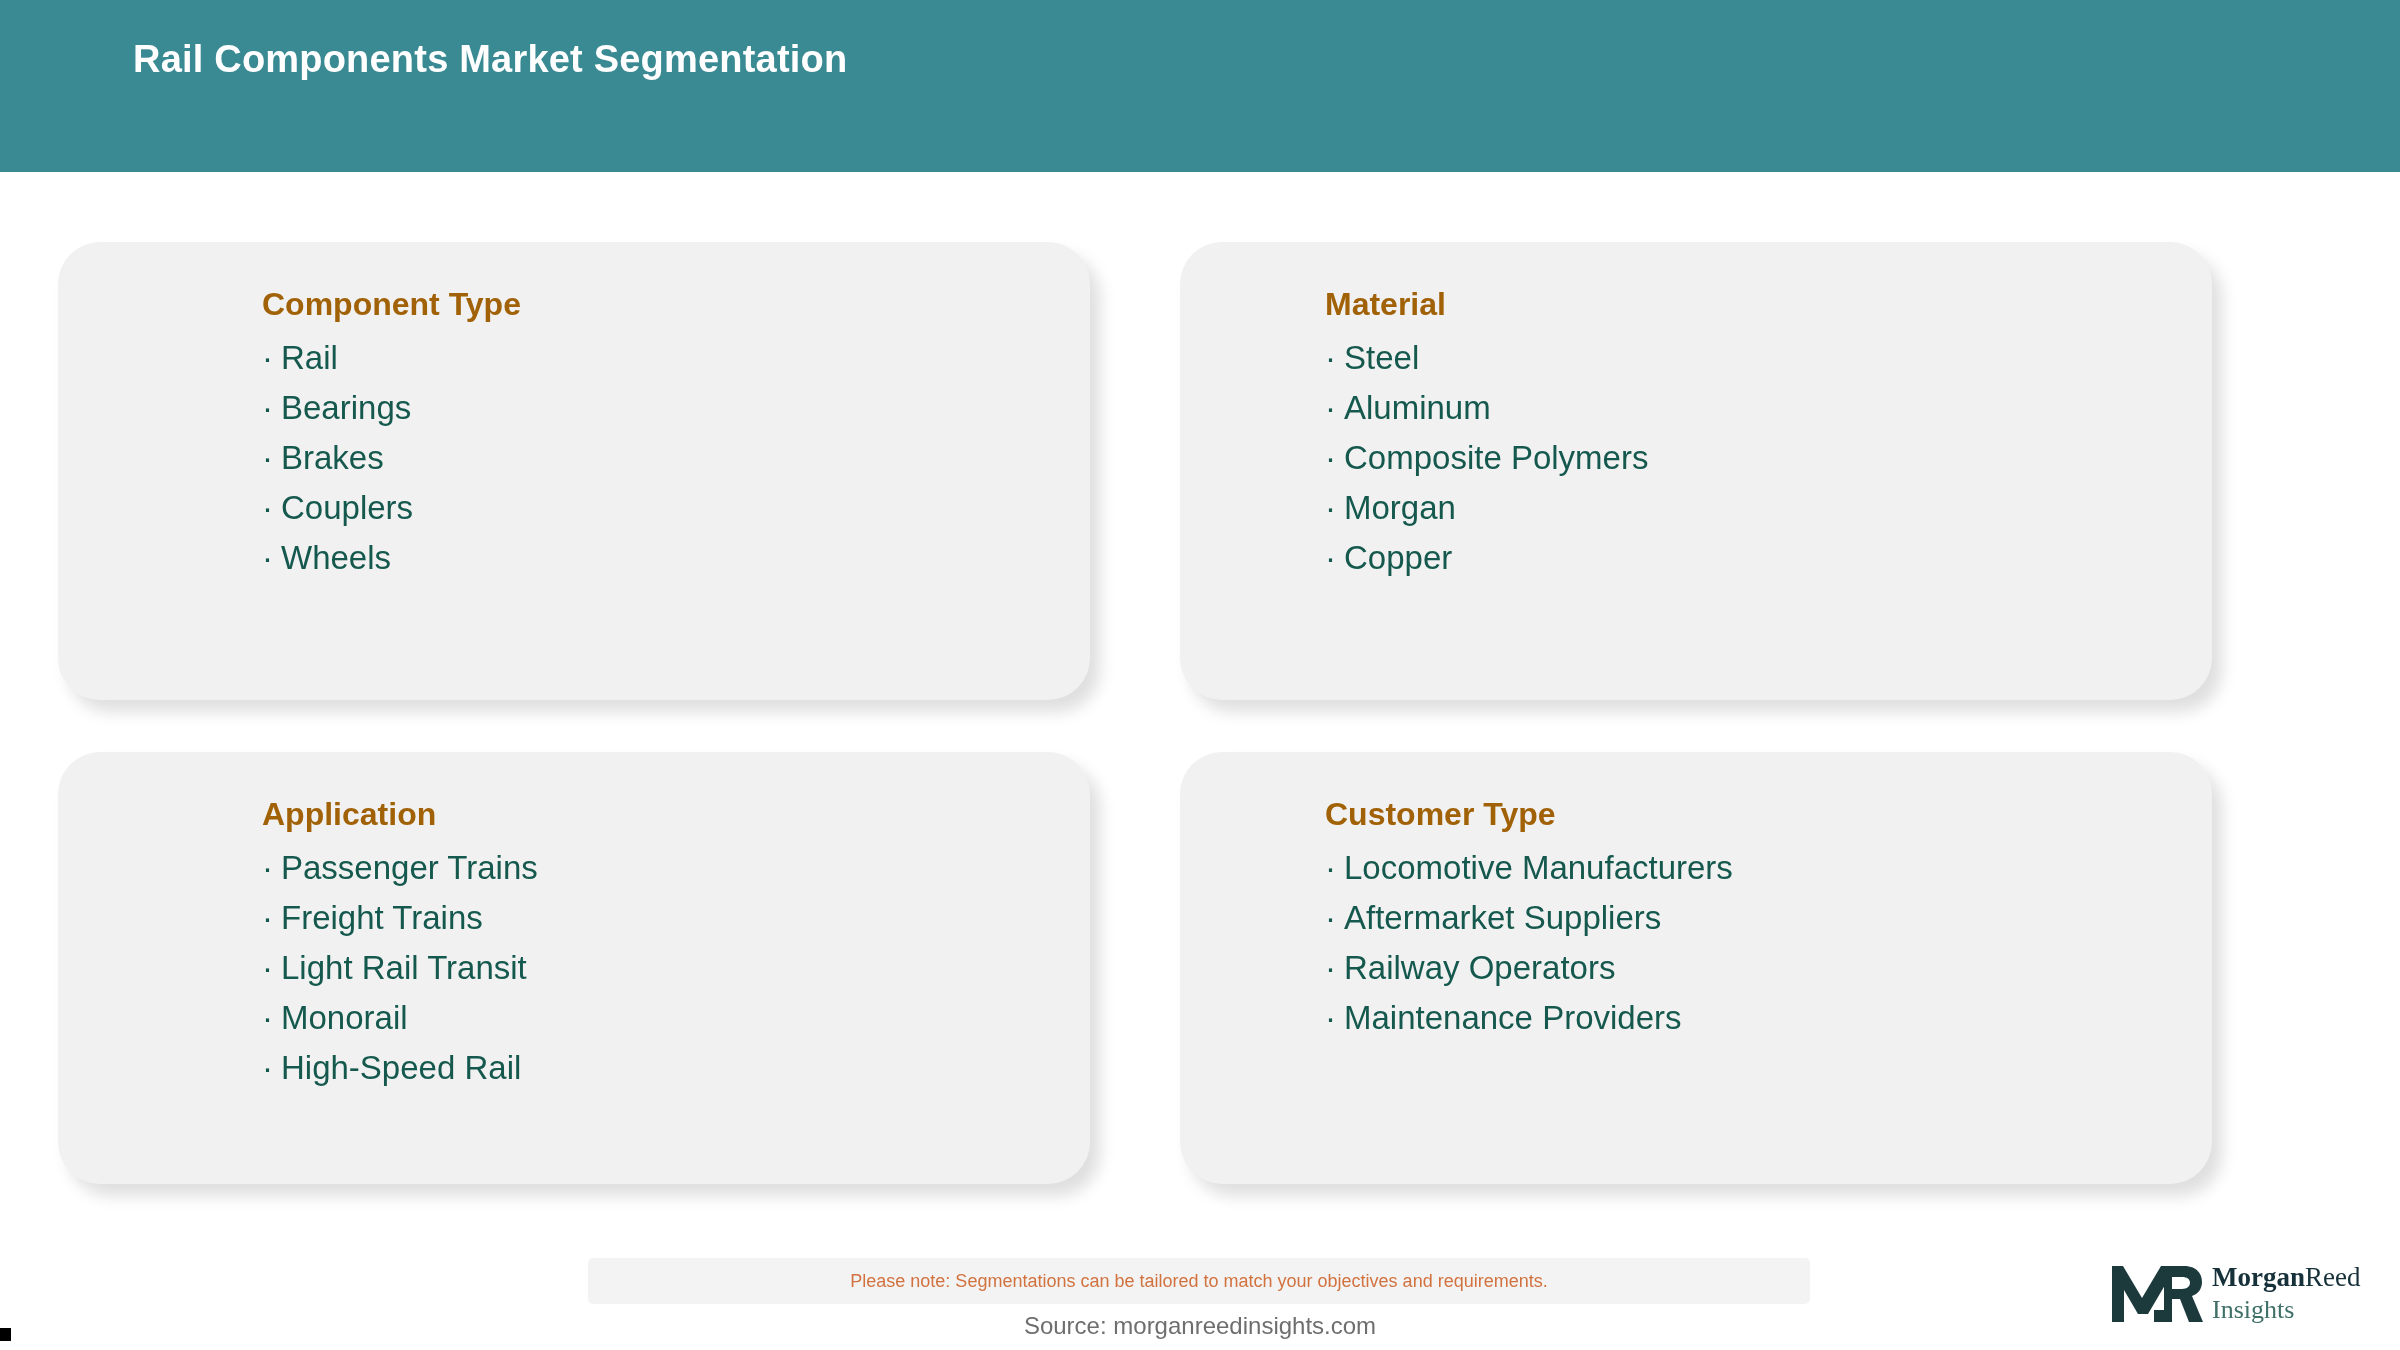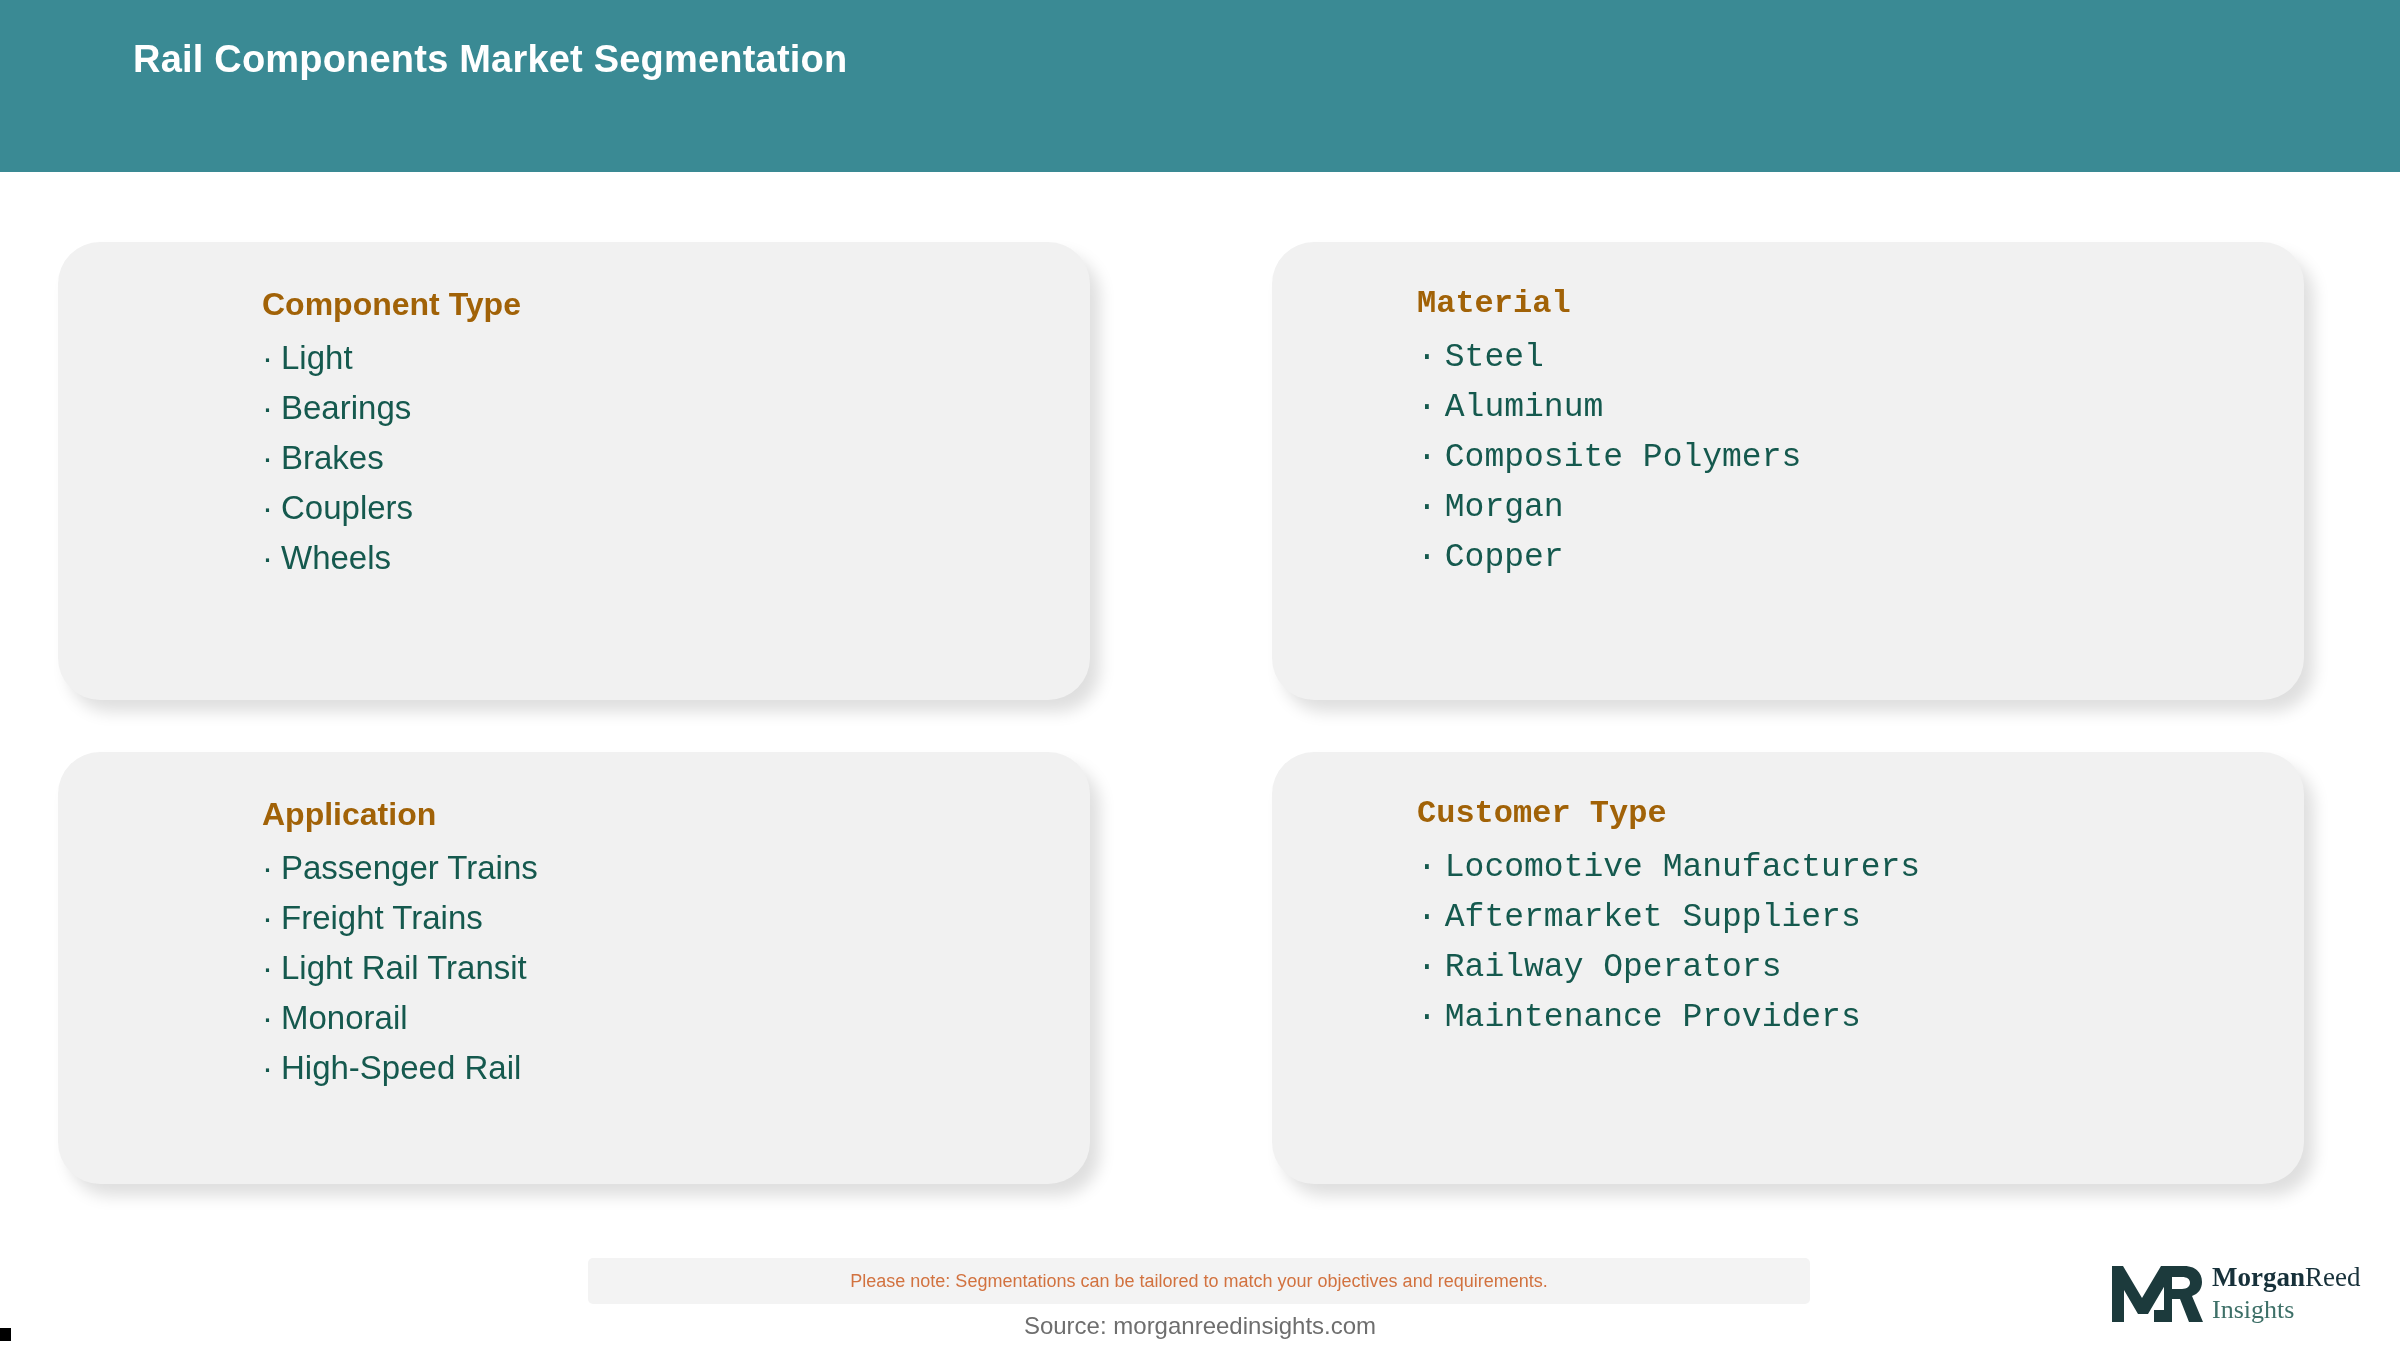--- a/index.html
+++ b/index.html
@@ -46,21 +46,21 @@
   .card {
     position: absolute;
     background: #F1F1F1;
     border-radius: 42px;
     box-shadow: 10px 12px 16px rgba(0,0,0,0.13);
     box-sizing: border-box;
   }
   .card-r0 { top: 70px;  height: 458px; }
   .card-r1 { top: 580px; height: 432px; }
   .card-c0 { left: 58px;   width: 1032px; }
-  .card-c1 { left: 1272px; width: 1032px; font-family: Liberation Mono, monospace; }
+  .card-c1 { left: 1180px; width: 1032px; }
 
   .card-inner {
     position: absolute;
     left: 204px;
     right: 40px;
     top: 44px;
   }
   .card-c1 .card-inner { left: 145px; }
 
   .card-title {
@@ -164,21 +164,21 @@
 
 <div class="header-band"></div>
 <div class="header-title">Rail Components Market Segmentation</div>
 
 <div class="card-grid">
 
   <div class="card card-r0 card-c0">
     <div class="card-inner">
       <div class="card-title">Component Type</div>
       <ul class="card-list">
-        <li><span class="bullet">·</span><span>Light</span></li>
+        <li><span class="bullet">·</span><span>Rail</span></li>
         <li><span class="bullet">·</span><span>Bearings</span></li>
         <li><span class="bullet">·</span><span>Brakes</span></li>
         <li><span class="bullet">·</span><span>Couplers</span></li>
         <li><span class="bullet">·</span><span>Wheels</span></li>
       </ul>
     </div>
   </div>
 
   <div class="card card-r0 card-c1">
     <div class="card-inner">

